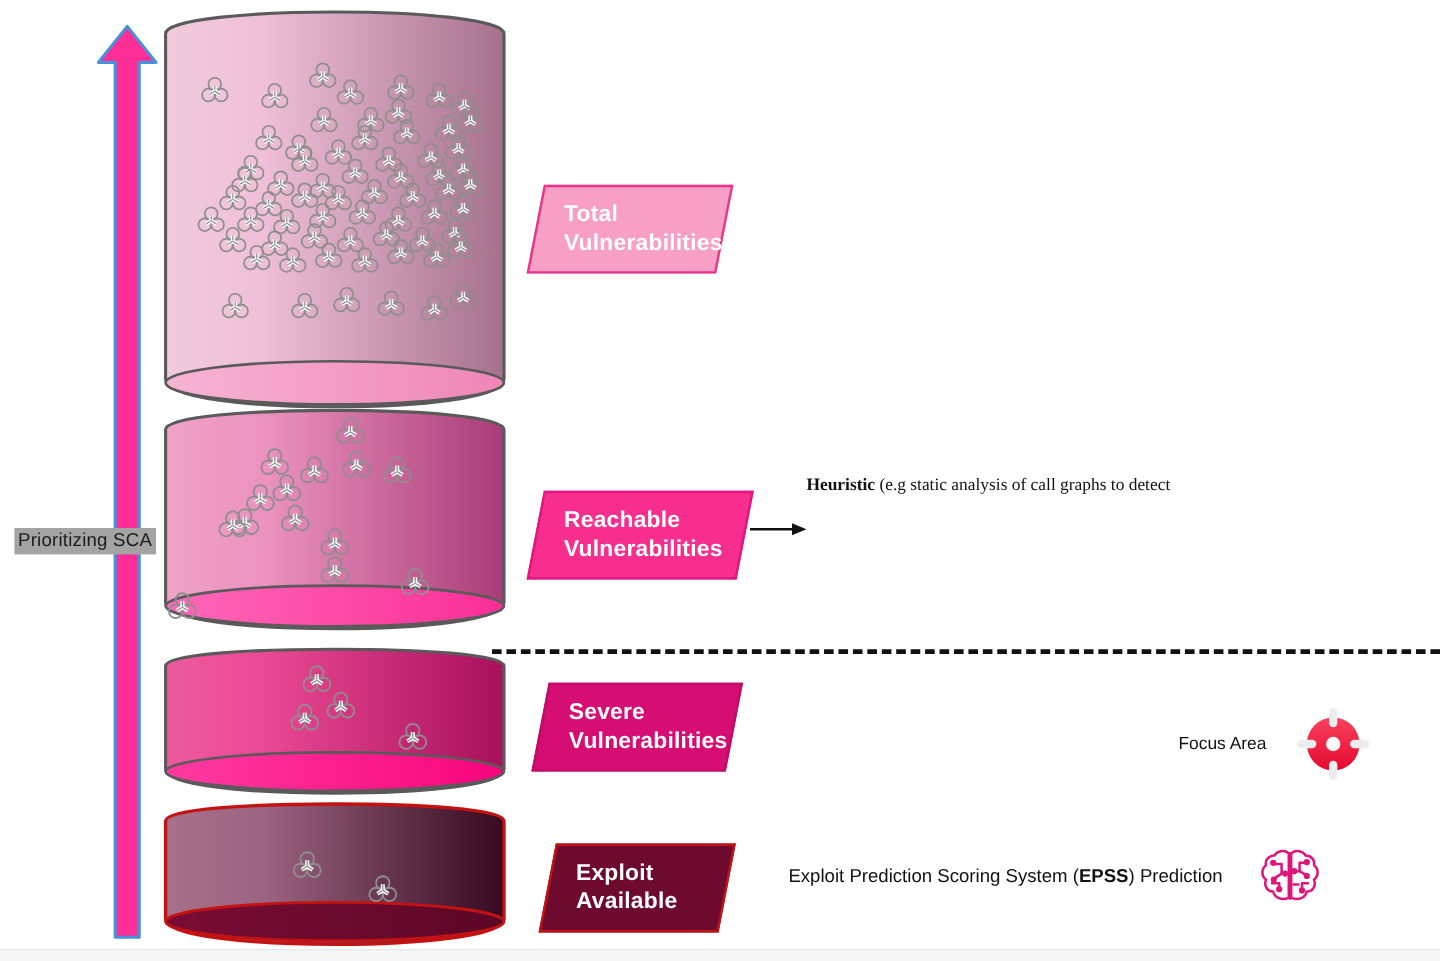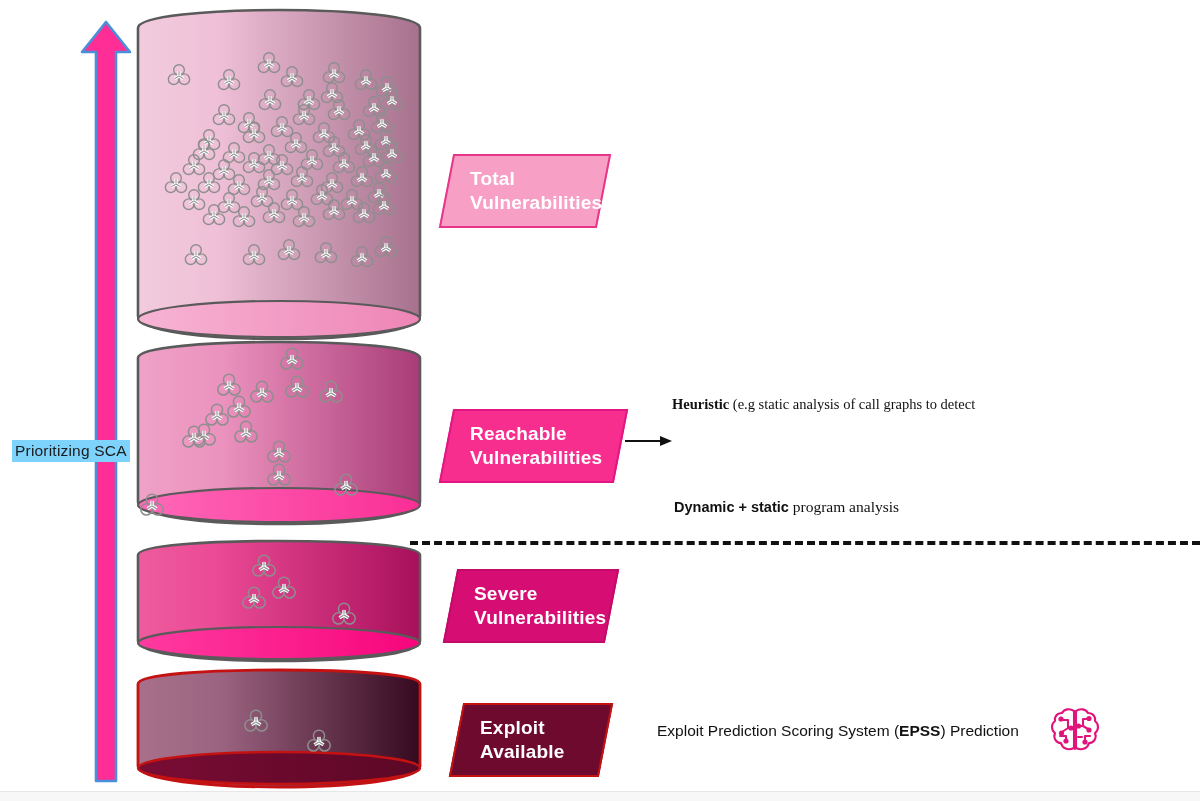--- a/index.html
+++ b/index.html
@@ -11,21 +11,21 @@
     position:relative;
   }
   #stage{position:absolute;left:0;top:0;width:1200px;height:801px;background:#fff;}
   .bottom-strip{position:absolute;left:0;bottom:0;width:1200px;height:9px;background:#f7f7f7;border-top:1px solid #e6e6e6;}
 
   
   .arrow-wrap{position:absolute;left:78px;top:18px;width:56px;height:765px;}
   .arrow-svg{display:block;}
   .arrow-label{
     position:absolute;left:12px;top:440px;
-    background:#7dd3fc;
+    background:#a3a3a3;
     color:#1b1b1b;font-size:15.5px;letter-spacing:.2px;
     padding:2px 3px;white-space:nowrap;
     z-index:5;
   }
 
   
   .cyl{position:absolute;}
   .cyl svg{display:block;}
 
   
@@ -1206,26 +1206,40 @@
       <polygon points="47,10 35,5 35,15" fill="#111"></polygon>
     </svg>
   </div>
 
   <div class="ann" style="left:672px;top:395px;width:500px;font-family:Liberation Serif, serif;">
     <b>Heuristic</b><span> (e.g static analysis of call graphs to detect</span><br>
   </div>
 
 
 
-  <div class="ann serif" style="left:674px;top:497px;width:500px;">
-    <b>Dynamic + static</b><span> program analysis</span>
+
+  <div class="dashline"></div>
+
+  <div class="focus-row">
+    <div class="focus-text">Focus Area</div>
+    <svg width="64" height="64" viewBox="0 0 64 64">
+      <defs>
+        <linearGradient id="tg" x1="0" y1="0" x2="0" y2="1">
+          <stop offset="0%" stop-color="#F8415E"></stop>
+          <stop offset="100%" stop-color="#E50A2E"></stop>
+        </linearGradient>
+      </defs>
+      <circle cx="32" cy="32" r="22" fill="url(#tg)"></circle>
+      <circle cx="32" cy="32" r="6" fill="#fafafa"></circle>
+      <rect x="28.5" y="2" width="7" height="16" rx="3.5" fill="#ededed"></rect>
+      <rect x="28.5" y="46" width="7" height="16" rx="3.5" fill="#ededed"></rect>
+      <rect x="2" y="28.5" width="16" height="7" rx="3.5" fill="#ededed"></rect>
+      <rect x="46" y="28.5" width="16" height="7" rx="3.5" fill="#ededed"></rect>
+    </svg>
   </div>
-
-  <div class="dashline"></div>
-
 
   <div class="epss-row">
     <div class="epss-text"><span>Exploit Prediction Scoring System (</span><b>EPSS</b><span>) Prediction</span></div>
     <svg width="52" height="50" viewBox="0 0 52 50">
       <g fill="none" stroke="#E0157C" stroke-width="2.1" stroke-linecap="round" stroke-linejoin="round">
         <path d="M25,5 C21,2 15,3 13,7 C8,7 5,11 6,15 C2,18 2,24 6,27 C4,32 7,37 12,37 C13,42 19,45 25,42 Z"></path>
         <path d="M27,5 C31,2 37,3 39,7 C44,7 47,11 46,15 C50,18 50,24 46,27 C48,32 45,37 40,37 C39,42 33,45 27,42 Z"></path>
         <line x1="26" y1="5" x2="26" y2="43"></line>
         <path d="M13,14 L19,14 L19,22 L13,26"></path>
         <path d="M19,22 L23,22"></path>

